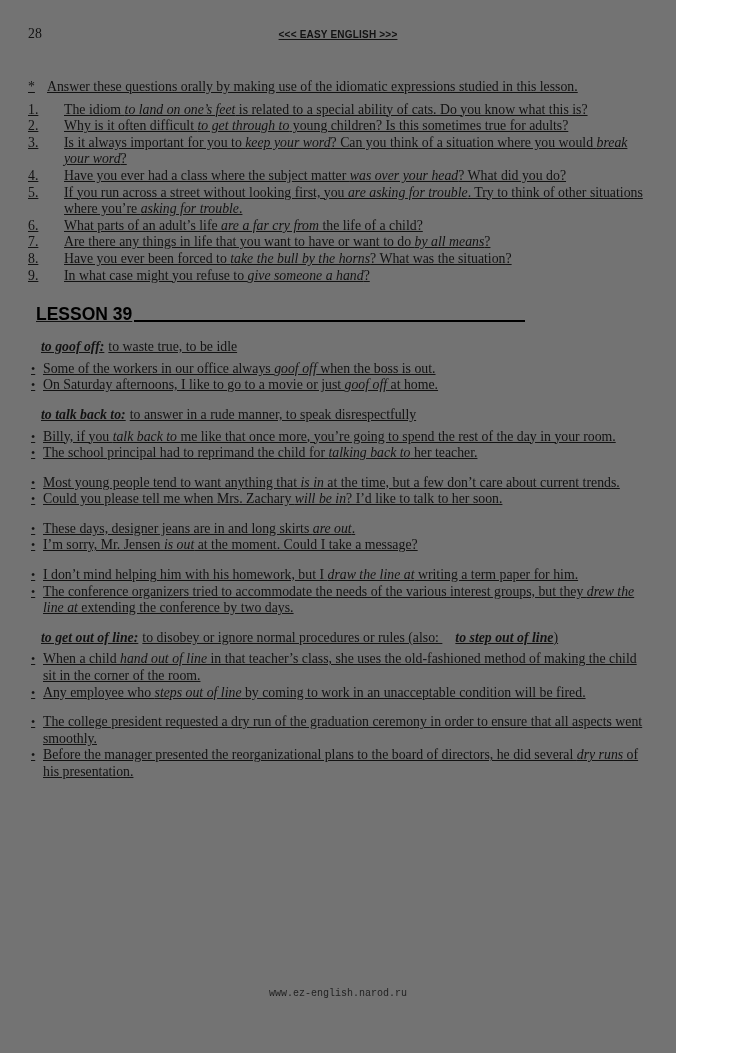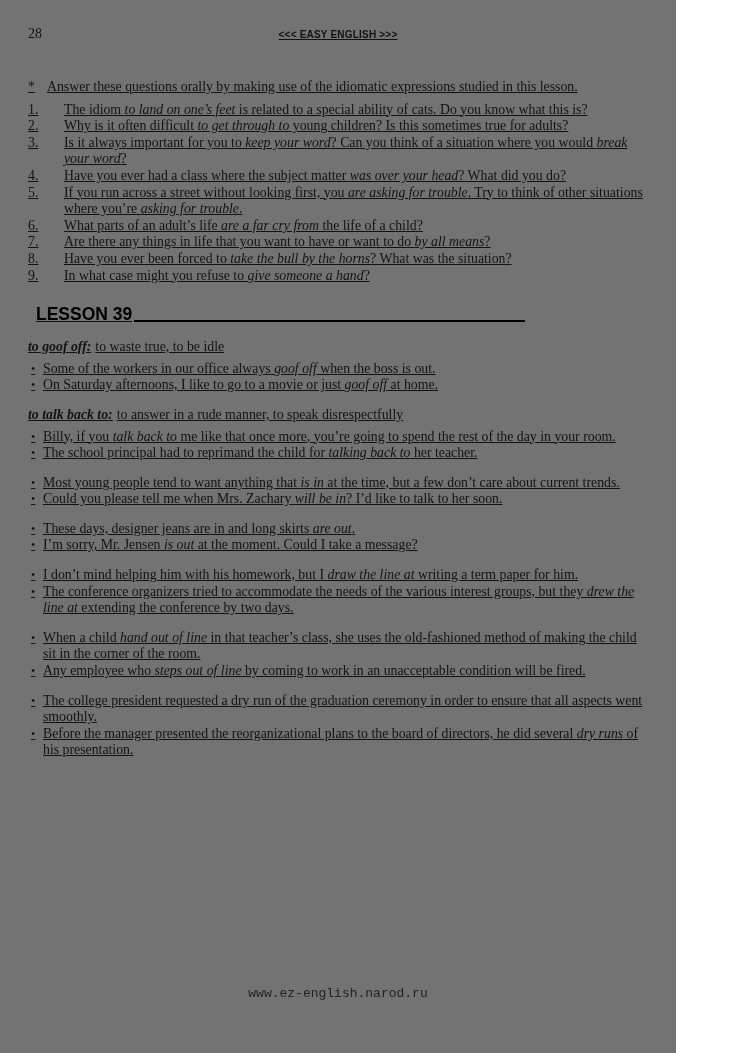--- a/index.html
+++ b/index.html
@@ -22,42 +22,42 @@
     font-weight:bold;font-size:10px;line-height:18px;
     letter-spacing:.2px;
   }
   .intro{display:flex;margin-top:35px;}
   .imark{flex:0 0 19px;}
   .questions{list-style:none;margin:6px 0 0 0;padding:0;}
   .q{display:flex;}
   .qnum{flex:0 0 36px;}
   .qtext{flex:1;}
   .it{font-style:italic;}
-  .bdit{font-weight:bold;font-style:italic;}
+  .bdit{font-weight:bold;font-style:italic;margin-left:13px;}
   .lesson{
     display:flex;align-items:flex-end;
     margin:20px 0 0 8px;
     font-family:"Liberation Sans", sans-serif;
     font-weight:bold;font-size:17.5px;line-height:20px;
     color:#000;
   }
   .rule{flex:1;margin:0 123px 2px 2px;border-bottom:2.2px solid #000;height:0;}
   .sections{margin-top:15px;}
   .sec{margin-bottom:13px;}
   .head{margin:0 0 5px 0;}
   .hw{margin-right:4px;}
   .bullets{list-style:none;margin:0;padding:0;}
   .b{display:flex;}
   .bmark{flex:0 0 15px;padding-left:3px;box-sizing:border-box;font-size:12px;}
   .btext{flex:1;}
   .footer{
     position:absolute;left:0;right:0;bottom:50px;
     text-align:center;
     font-family:"Liberation Mono", monospace;
-    font-size:13px;color:#222;
+    font-size:10px;color:#222;
   }
 </style>
 </head>
 <body>
 
 <div class="page">
   <div class="content">
 
     <div class="header-row">
       <span class="page-number">28</span>
@@ -188,20 +188,21 @@
   </li>
 
   <li class="b">
     <span class="bmark">•</span>
     <span class="btext">The conference organizers tried to accommodate the needs of the various interest groups, but they <span class="it">drew the line at</span> extending the conference by two days.</span>
   </li>
 </ul>
   </section>
 
   <section class="sec">
+    <p class="head"><span class="bdit hw">to get out of line:</span><span class="def">to disobey or ignore normal procedures or rules (also: <span class="bdit">to step out of line</span>)</span></p>
     <ul class="bullets">
   <li class="b">
     <span class="bmark">•</span>
     <span class="btext">When a child <span class="it">hand out of line</span> in that teacher’s class, she uses the old-fashioned method of making the child sit in the corner of the room.</span>
   </li>
 
   <li class="b">
     <span class="bmark">•</span>
     <span class="btext">Any employee who <span class="it">steps out of line</span> by coming to work in an unacceptable condition will be fired.</span>
   </li>

